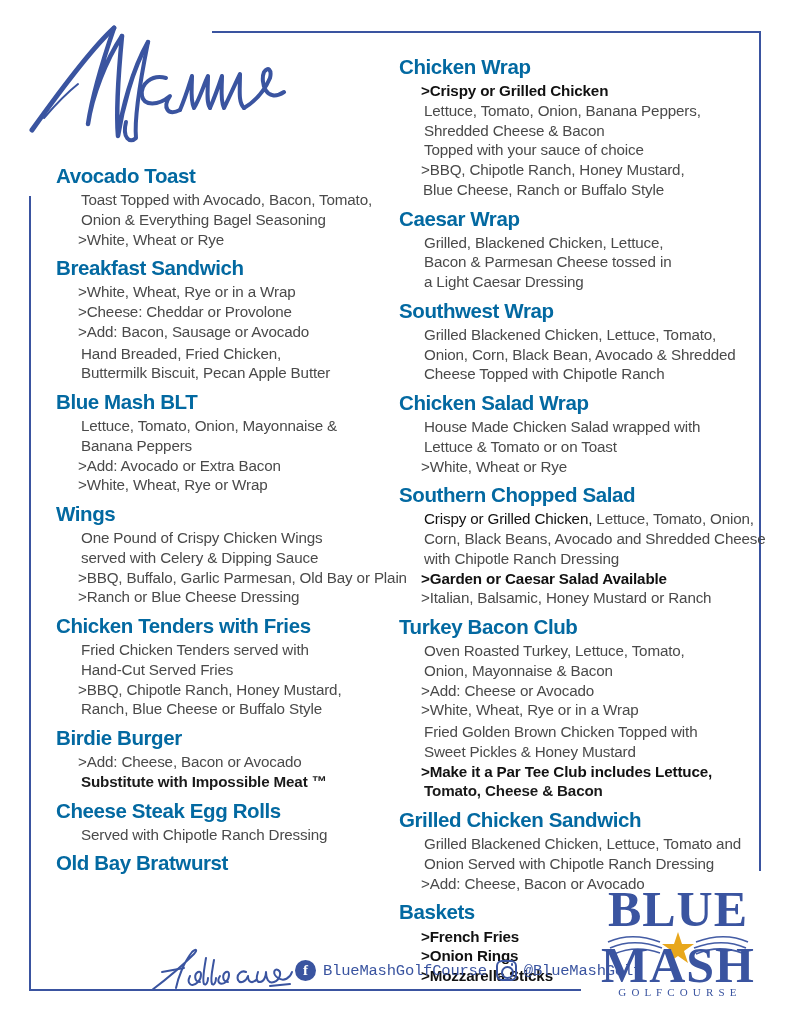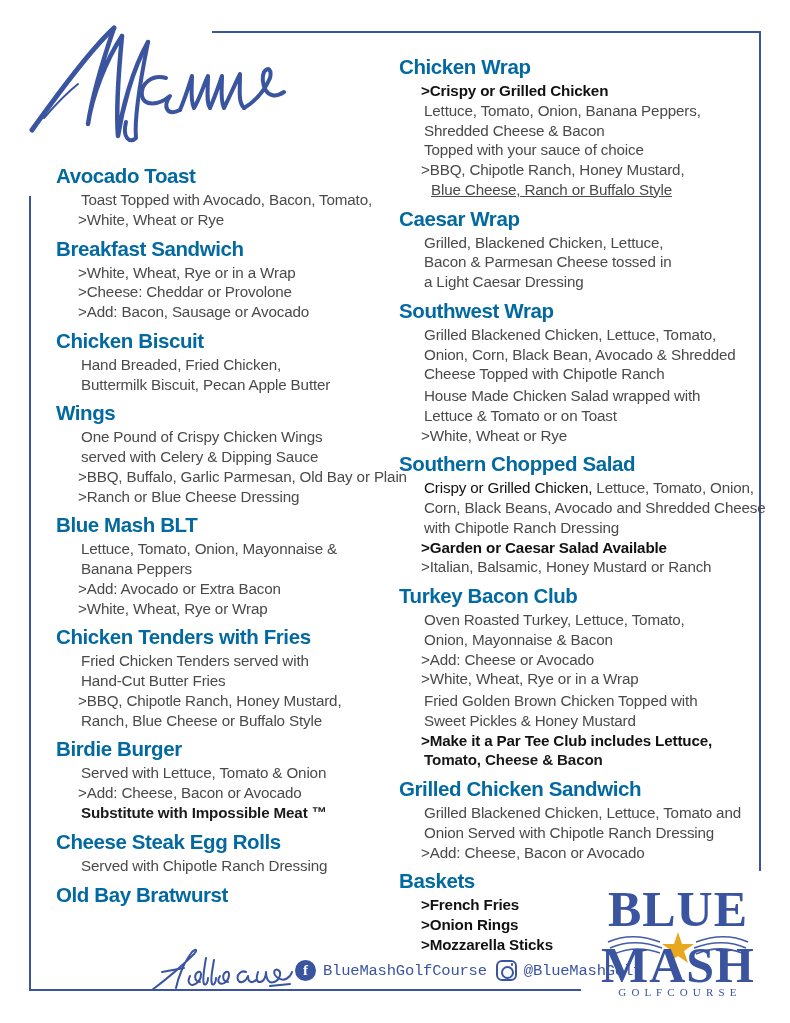--- a/index.html
+++ b/index.html
@@ -81,21 +81,21 @@
     color: #4a4a4a;
     line-height: 1.3;
     margin-left: 22px;
     letter-spacing: -0.15px;
     white-space: nowrap;
   }
   .sub.bold {
     font-weight: bold;
     color: #111111;
   }
-  .sub.indent2 { margin-left: 32px; text-decoration: underline; }
+  .sub.indent2 { margin-left: 24px; }
 
   .inline-bold { font-weight: normal; color: #111111; }
 
   
   .follow-script {
     position: absolute;
     left: 150px; top: 948px;
     width: 145px; height: 45px;
   }
   .follow-script svg { width: 100%; height: 100%; overflow: visible; }
@@ -171,57 +171,56 @@
       <path d="M222 90 C 232 84, 242 74, 248 60 C 250 52, 246 48, 242 54
                C 238 64, 244 86, 262 74" stroke-width="4"></path>
     </g>
   </svg>
 </div>
 
 <div class="col col-left" id="col-left">
     <div class="item">
       <div class="item-title">Avocado Toast</div>
       <div class="desc">Toast Topped with Avocado, Bacon, Tomato,</div>
+      <div class="desc">Onion &amp; Everything Bagel Seasoning</div>
       <div class="sub">&gt;White, Wheat or Rye</div>
     </div>
     <div class="item">
       <div class="item-title">Breakfast Sandwich</div>
       <div class="sub">&gt;White, Wheat, Rye or in a Wrap</div>
       <div class="sub">&gt;Cheese: Cheddar or Provolone</div>
       <div class="sub">&gt;Add: Bacon, Sausage or Avocado</div>
     </div>
     <div class="item">
-      <div class="item-title">Chicken Biscuit</div>
       <div class="desc">Hand Breaded, Fried Chicken,</div>
       <div class="desc">Buttermilk Biscuit, Pecan Apple Butter</div>
+    </div>
+    <div class="item">
+      <div class="item-title">Blue Mash BLT</div>
+      <div class="desc">Lettuce, Tomato, Onion, Mayonnaise &amp;</div>
+      <div class="desc">Banana Peppers</div>
+      <div class="sub">&gt;Add: Avocado or Extra Bacon</div>
+      <div class="sub">&gt;White, Wheat, Rye or Wrap</div>
     </div>
     <div class="item">
       <div class="item-title">Wings</div>
       <div class="desc">One Pound of Crispy Chicken Wings</div>
       <div class="desc">served with Celery &amp; Dipping Sauce</div>
       <div class="sub">&gt;BBQ, Buffalo, Garlic Parmesan, Old Bay or Plain</div>
       <div class="sub">&gt;Ranch or Blue Cheese Dressing</div>
     </div>
     <div class="item">
-      <div class="item-title">Blue Mash BLT</div>
-      <div class="desc">Lettuce, Tomato, Onion, Mayonnaise &amp;</div>
-      <div class="desc">Banana Peppers</div>
-      <div class="sub">&gt;Add: Avocado or Extra Bacon</div>
-      <div class="sub">&gt;White, Wheat, Rye or Wrap</div>
-    </div>
-    <div class="item">
       <div class="item-title">Chicken Tenders with Fries</div>
       <div class="desc">Fried Chicken Tenders served with</div>
-      <div class="desc">Hand-Cut Butter Fries</div>
+      <div class="desc">Hand-Cut Served Fries</div>
       <div class="sub">&gt;BBQ, Chipotle Ranch, Honey Mustard,</div>
       <div class="desc">Ranch, Blue Cheese or Buffalo Style</div>
     </div>
     <div class="item">
       <div class="item-title">Birdie Burger</div>
-      <div class="desc">Served with Lettuce, Tomato &amp; Onion</div>
       <div class="sub">&gt;Add: Cheese, Bacon or Avocado</div>
       <div class="desc bold">Substitute with Impossible Meat ™</div>
     </div>
     <div class="item">
       <div class="item-title">Cheese Steak Egg Rolls</div>
       <div class="desc">Served with Chipotle Ranch Dressing</div>
     </div>
     <div class="item">
       <div class="item-title">Old Bay Bratwurst</div>
     </div>
@@ -243,20 +242,21 @@
       <div class="desc">Bacon &amp; Parmesan Cheese tossed in</div>
       <div class="desc">a Light Caesar Dressing</div>
     </div>
     <div class="item">
       <div class="item-title">Southwest Wrap</div>
       <div class="desc">Grilled Blackened Chicken, Lettuce, Tomato,</div>
       <div class="desc">Onion, Corn, Black Bean, Avocado &amp; Shredded</div>
       <div class="desc">Cheese Topped with Chipotle Ranch</div>
     </div>
     <div class="item">
+      <div class="item-title">Chicken Salad Wrap</div>
       <div class="desc">House Made Chicken Salad wrapped with</div>
       <div class="desc">Lettuce &amp; Tomato or on Toast</div>
       <div class="sub">&gt;White, Wheat or Rye</div>
     </div>
     <div class="item">
       <div class="item-title">Southern Chopped Salad</div>
       <div class="desc mixed"><span class="inline-bold">Crispy or Grilled Chicken,</span><span> Lettuce, Tomato, Onion,</span></div>
       <div class="desc">Corn, Black Beans, Avocado and Shredded Cheese</div>
       <div class="desc">with Chipotle Ranch Dressing</div>
       <div class="sub bold">&gt;Garden or Caesar Salad Available</div>

